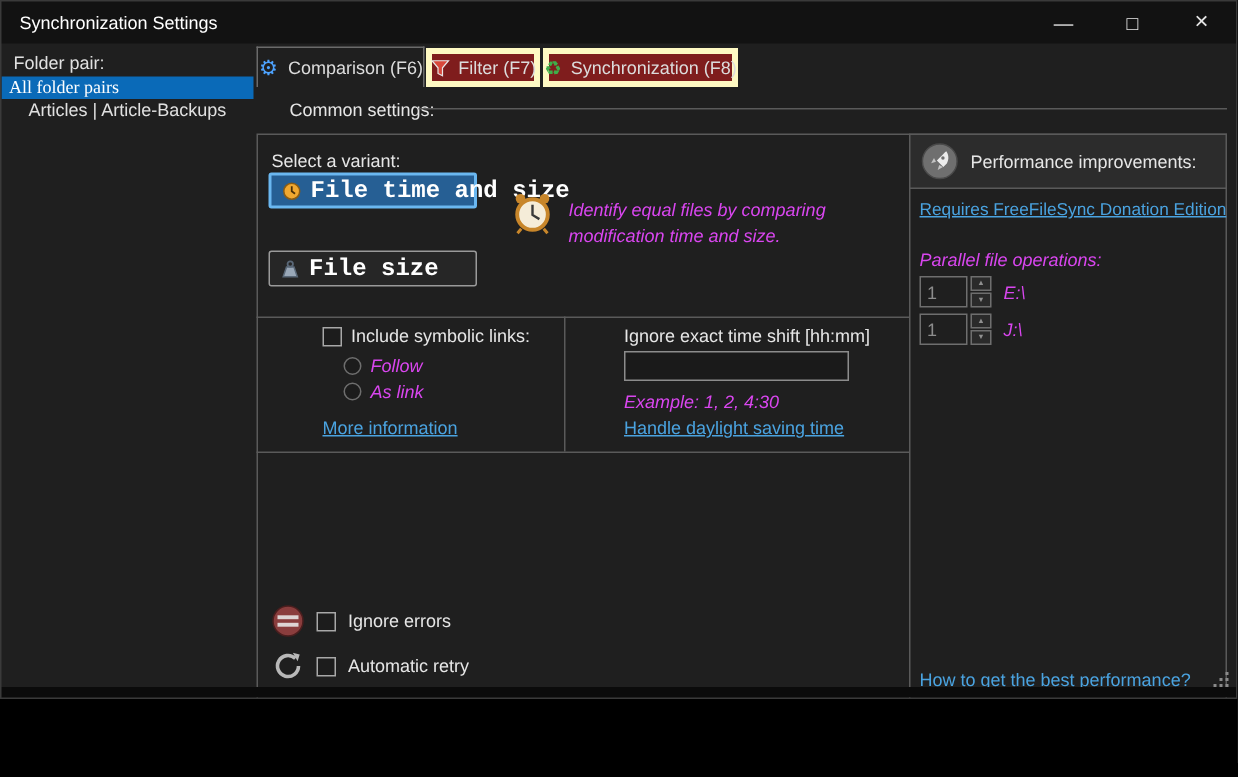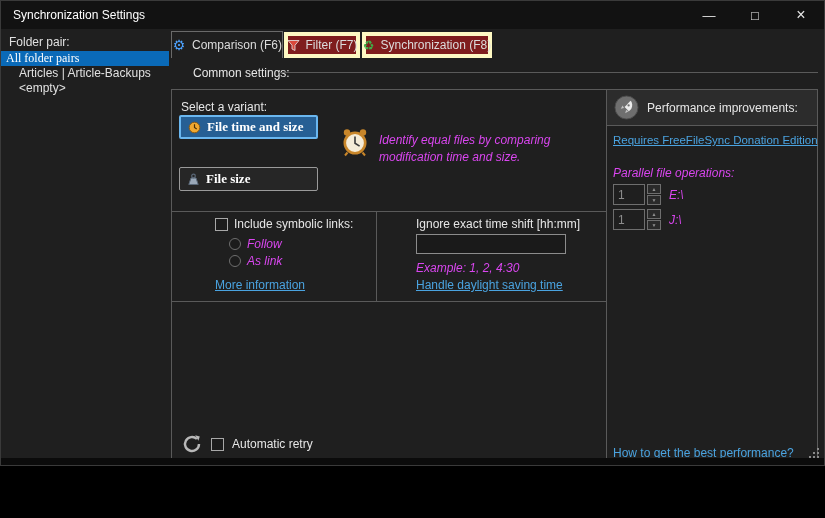--- a/index.html
+++ b/index.html
@@ -19,21 +19,21 @@
   
   .tab{position:absolute;display:flex;align-items:center;justify-content:center;gap:6px;box-sizing:border-box;color:#dcdcdc;cursor:default;white-space:nowrap;}
   .tab.active{top:30px;height:27px;background:#1f1f1f;border:1px solid #6a6a6a;border-bottom:none;}
   .tab.inactive{top:31px;height:26px;background:#7f1d1d;border:4px solid #fef9c3;}
   .tab-icon{display:inline-flex;align-items:center;justify-content:center;width:15px;height:15px;line-height:15px;}
   
   .hline,.vline{position:absolute;background:#5a5a5a;}
   .panel-outline{position:absolute;left:170px;top:88px;width:647px;height:382px;border:1px solid #5a5a5a;box-sizing:border-box;}
   .perf-header{position:absolute;left:605px;top:88px;width:212px;height:37px;background:#2c2c2c;border:1px solid #5a5a5a;box-sizing:border-box;display:flex;align-items:center;gap:8px;padding-left:7px;}
   
-  .variant{position:absolute;left:178px;width:139px;height:24px;display:flex;align-items:center;gap:6px;padding:0 7px;box-sizing:border-box;background:#262626;border:1px solid #9a9a9a;border-radius:2px;color:#fff;font-weight:bold;font-size:13px;font-family:Liberation Serif, serif;cursor:default;white-space:nowrap;}
+  .variant{position:absolute;left:178px;width:139px;height:24px;display:flex;align-items:center;gap:6px;padding:0 7px;box-sizing:border-box;background:#262626;border:1px solid #9a9a9a;border-radius:2px;color:#fff;font-weight:bold;font-size:16px;font-family:Liberation Mono, monospace;cursor:default;white-space:nowrap;}
   .variant.selected{background:#265f94;border:2px solid #6ab7f0;}
   
   .checkbox{display:inline-block;width:13px;height:13px;background:#1c1c1c;border:1px solid #a8a8a8;box-sizing:border-box;flex:none;cursor:default;}
   .radio{display:inline-block;width:12px;height:12px;background:#1c1c1c;border:1px solid #6e6e6e;border-radius:50%;box-sizing:border-box;flex:none;cursor:default;}
   .row{position:absolute;display:flex;align-items:center;gap:7px;white-space:nowrap;}
   .link{color:#4aa3e0;text-decoration:underline;cursor:pointer;white-space:nowrap;}
   .dim{color:#d946ef;font-style:italic;}
   .text-input{background:#1a1a1a;border:1px solid #8c8c8c;color:#e6e6e6;font-family:inherit;font-size:12px;padding:2px 4px;box-sizing:border-box;}
   .spin-input{width:32px;height:21px;background:#1f1f1f;border:1px solid #6e6e6e;color:#8c8c8c;font-family:inherit;font-size:12px;padding:0 4px;box-sizing:border-box;}
   .spin-btns{display:flex;flex-direction:column;}
@@ -58,21 +58,20 @@
         </div>
       <div class="win-btn">
           <span style="font-size:16px;">×</span>
         </div>
     </div>
   </div>
 
   <div class="sidebar-label">Folder pair:</div>
   <div class="folder-item selected" style="top:50px;font-family:Liberation Serif, serif;">All folder pairs</div>
   <div class="folder-item indent" style="top:65px;">Articles | Article-Backups</div>
-  <div class="folder-item indent" style="top:80px;">&lt;empty&gt;</div>
 
   <button class="btn" style="position:absolute;left:8px;top:480px;height:26px;flex-direction:column;">
     <span style="display:inline-flex;">
       <svg width="16" height="16" viewBox="0 0 16 16">
           <rect x="1" y="2.5" width="11" height="11" fill="#e8d060" stroke="#a89030"></rect>
           <path d="M1 5h11" stroke="#a89030" stroke-width="1"></path>
           <path d="M8.5 13 L15 6.5 L12.8 4.3 L6.3 10.8 L6 13.3 Z" fill="#d07028" stroke="#7a4416" stroke-width="0.7"></path>
         </svg>
     </span>
     <span>Add notes</span>
@@ -148,20 +147,31 @@
     <span class="radio"></span>
     <span class="dim">As link</span>
   </div>
   <div class="link" style="position:absolute;left:214px;top:277px;">More information</div>
 
   <div style="position:absolute;left:415px;top:216px;">Ignore exact time shift [hh:mm]</div>
   <input class="text-input" style="position: absolute; left: 415px; top: 233px; width: 150px; height: 20px;" value="">
   <div class="dim" style="position:absolute;left:415px;top:260px;">Example:  1, 2, 4:30</div>
   <div class="link" style="position:absolute;left:415px;top:277px;">Handle daylight saving time</div>
 
+  <div class="row" style="left:180px;top:402px;gap:8px;">
+    <span style="display:inline-flex;">
+      <svg width="22" height="22" viewBox="0 0 22 22">
+          <circle cx="11" cy="11" r="10" fill="#8a3d3d" stroke="#4a1e1e"></circle>
+          <rect x="4" y="7.2" width="14" height="2.6" fill="#ded4d4"></rect>
+          <rect x="4" y="12.2" width="14" height="2.6" fill="#ded4d4"></rect>
+        </svg>
+    </span>
+    <span class="checkbox"></span>
+    <span>Ignore errors</span>
+  </div>
   <div class="row" style="left:180px;top:432px;gap:8px;">
     <span style="display:inline-flex;">
       <svg width="22" height="22" viewBox="0 0 22 22">
           <path d="M18 11a7 7 0 1 1-2.1-5" fill="none" stroke="#b8b8b8" stroke-width="2.4"></path>
           <path d="M14.2 2.2l4.6 1.2-1.4 4.4z" fill="#b8b8b8"></path>
         </svg>
     </span>
     <span class="checkbox"></span>
     <span>Automatic retry</span>
   </div>

